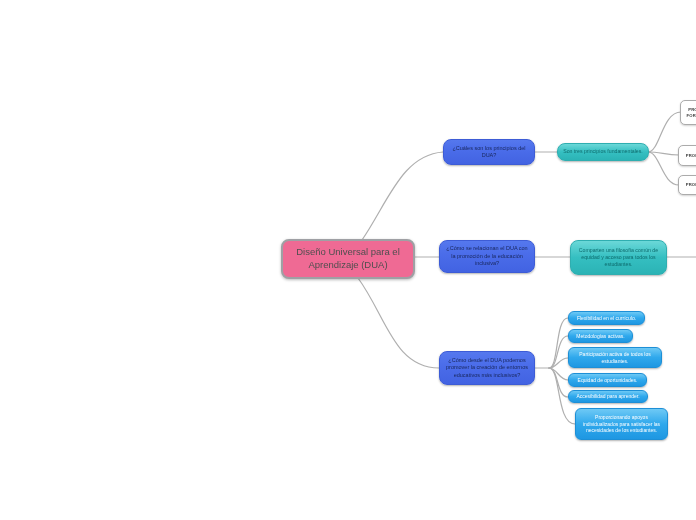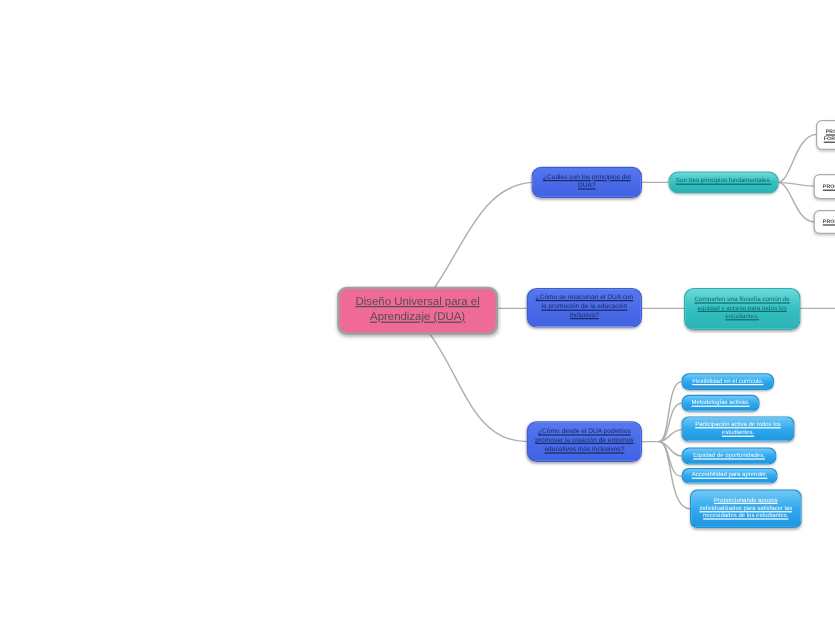--- a/index.html
+++ b/index.html
@@ -15,21 +15,20 @@
 
   .node {
     position: absolute;
     box-sizing: border-box;
     display: flex;
     align-items: center;
     justify-content: center;
     text-align: center;
     line-height: 1.35;
     overflow: hidden;
-    text-decoration: underline;
   }
   .root-node {
     background: #EF6A94;
     border: 2px solid #9FA0A4;
     border-radius: 8px;
     color: #4F4F4F;
     font-size: 9.5px;
     box-shadow: 0 1px 3px rgba(0,0,0,.28);
     padding: 2px 6px;
   }

